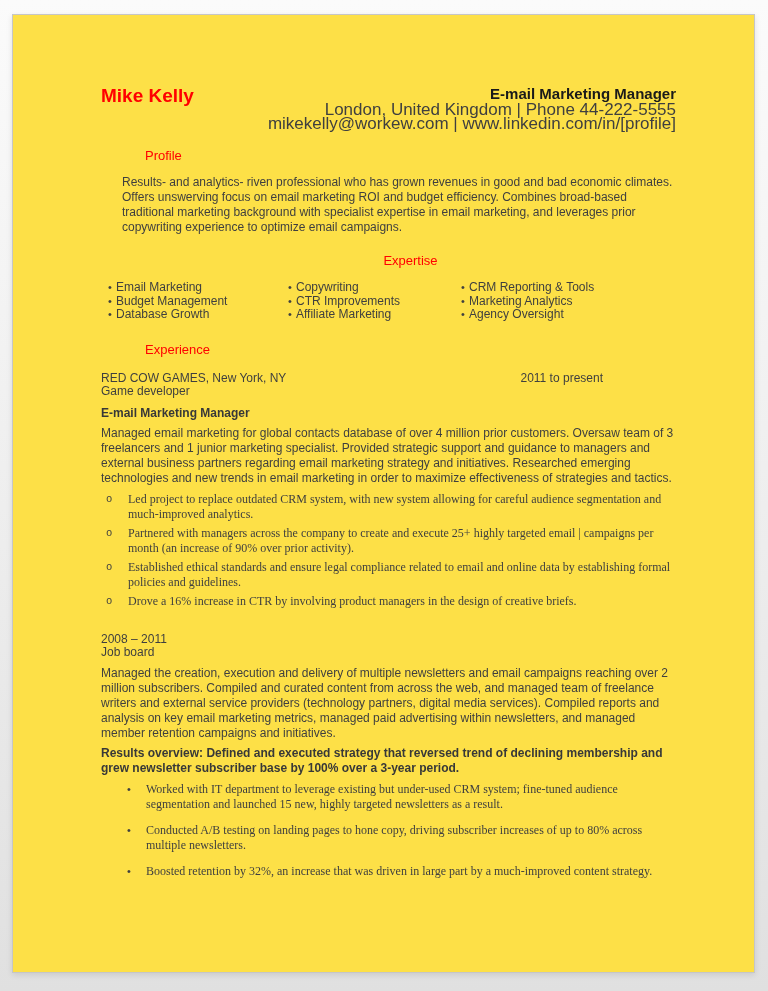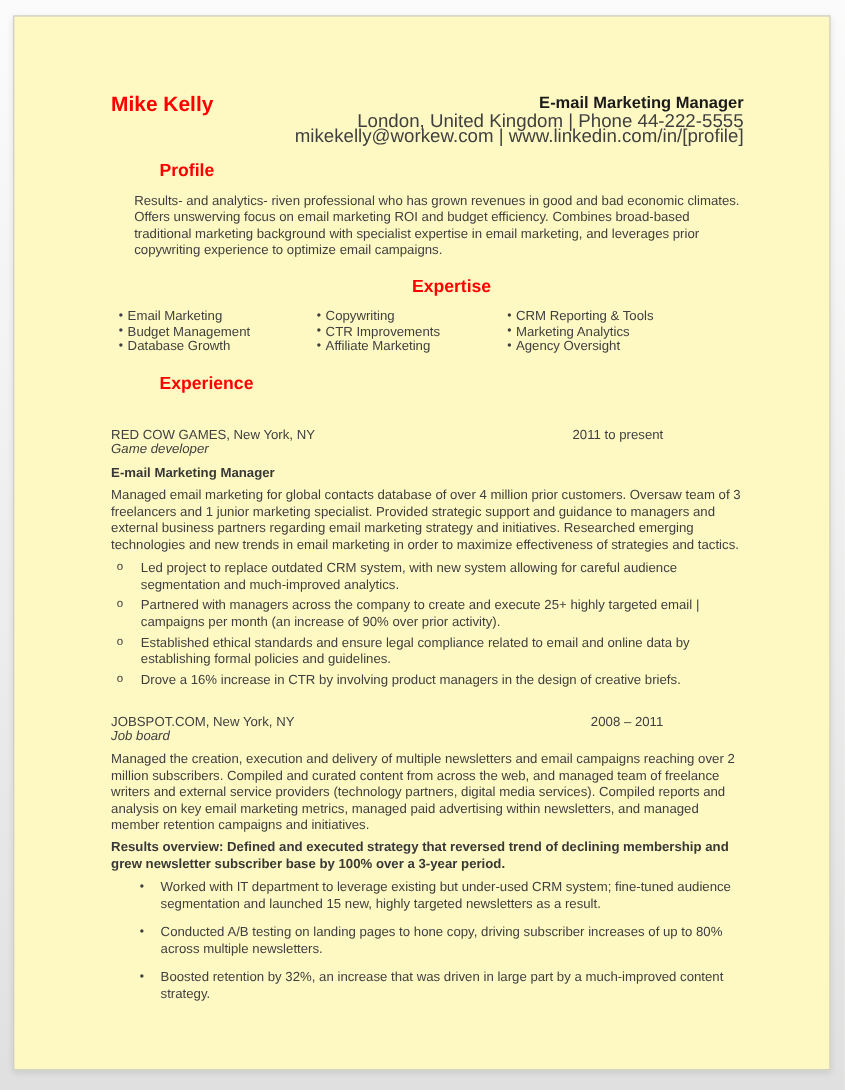--- a/index.html
+++ b/index.html
@@ -6,62 +6,62 @@
   html,body { width:768px; }
   body {
     height:991px;
     background: linear-gradient(180deg, #fbfbfb 0%, #ededed 55%, #e0e0e0 100%);
     font-family: "Liberation Sans", sans-serif;
     position: relative;
   }
   .page {
     position:absolute; left:12px; top:14px;
     width:743px; height:959px;
-    background:#fef9c3;
+    background:#fde047;
     border:1px solid #c6c6c6;
     box-shadow: 0 2px 6px rgba(0,0,0,0.10);
   }
   .content {
     padding: 70px 78px 0 88px;
     color:#3f3f3f;
     font-size:12px;
     line-height:15px;
   }
   .header { display:flex; justify-content:space-between; align-items:flex-start; }
   .name { color:#ff0000; font-size:19px; line-height:22px; font-weight:bold; white-space:nowrap; }
   .header-right { display:flex; flex-direction:column; align-items:flex-end; text-align:right; }
   .job-title { font-size:15px; font-weight:bold; color:#1a1a1a; line-height:18px; white-space:nowrap; }
   .contact { font-size:17px; line-height:13.5px; color:#3f3f3f; white-space:nowrap; }
-  .sec-h { color:#ff0000; font-weight:bold; font-size:16px; line-height:15px;padding-left:44px; }
+  .sec-h { color:#ff0000; font-weight:normal; font-size:13px; line-height:15px;padding-left:44px; }
   .sec-profile { margin-top:18px; }
   .sec-expertise { margin-top:18px;text-align:center; }
   .sec-experience { margin-top:20px; }
   .para { margin-top:12px;margin-left:21px; }
   .skills { margin-top:13px; display:flex; }
   .skill-col-1 { width:180px; }
   .skill-col-2 { width:173px; }
   .skill { display:flex; line-height:13.5px; }
   .sk-b { width:15px; padding-left:3px; font-size:11px; flex:none; }
-  .job { margin-top:32px; }
+  .job { margin-top:15px; }
   .job-2 { margin-top:24px; }
   .job-head { display:flex; justify-content:space-between; line-height:13.5px; }
   .company { flex:1; }
   .dates { margin-right:73px; white-space:nowrap; }
-  .descriptor { font-style:italic; line-height:13.5px; }
+  .descriptor { line-height:13.5px; }
   .role { font-weight:bold; margin-top:7px; line-height:14px; color:#383838; }
   .summary { margin-top:6px; }
   .results { font-weight:bold; margin-top:5px; color:#383838; }
   .blist { margin-top:6px; }
   .b-item { display:flex; margin-bottom:4px; }
   .b-glyph { flex:none; }
   .olist .b-glyph { width:27px; padding-left:5px; font-family:"Liberation Mono", monospace; font-size:10.5px; }
   .dlist { padding-left:20px; }
   .dlist .b-glyph { width:25px; padding-left:6px; font-size:11px; }
   .dlist .b-item { margin-bottom:11px; }
-  .b-text { flex:1; }
+  .b-text { flex:1;font-family:Liberation Serif, serif; }
 </style>
 </head>
 <body>
 
 <div class="page">
   <div class="content">
 
     <div class="header">
       <div class="name">Mike Kelly</div>
       <div class="header-right">
@@ -150,21 +150,20 @@
             </div>
           <div class="b-item">
               <span class="b-glyph">o</span>
               <span class="b-text">Drove a 16% increase in CTR by involving product managers in the design of creative briefs.</span>
             </div>
         </div>
       </div>
 
       <div class="job job-2">
         <div class="job-head">
-          <span class="company">JOBSPOT.COM, New York, NY</span>
           <span class="dates">2008 – 2011</span>
         </div>
         <div class="descriptor">Job board</div>
         <div class="summary">Managed the creation, execution and delivery of multiple newsletters and email campaigns reaching over 2 million subscribers. Compiled and curated content from across the web, and managed team of freelance writers and external service providers (technology partners, digital media services). Compiled reports and analysis on key email marketing metrics, managed paid advertising within newsletters, and managed member retention campaigns and initiatives.</div>
         <div class="results">Results overview: Defined and executed strategy that reversed trend of declining membership and grew newsletter subscriber base by 100% over a 3-year period.</div>
         <div class="blist dlist">
           <div class="b-item">
               <span class="b-glyph">•</span>
               <span class="b-text">Worked with IT department to leverage existing but under-used CRM system; fine-tuned audience segmentation and launched 15 new, highly targeted newsletters as a result.</span>
             </div>

